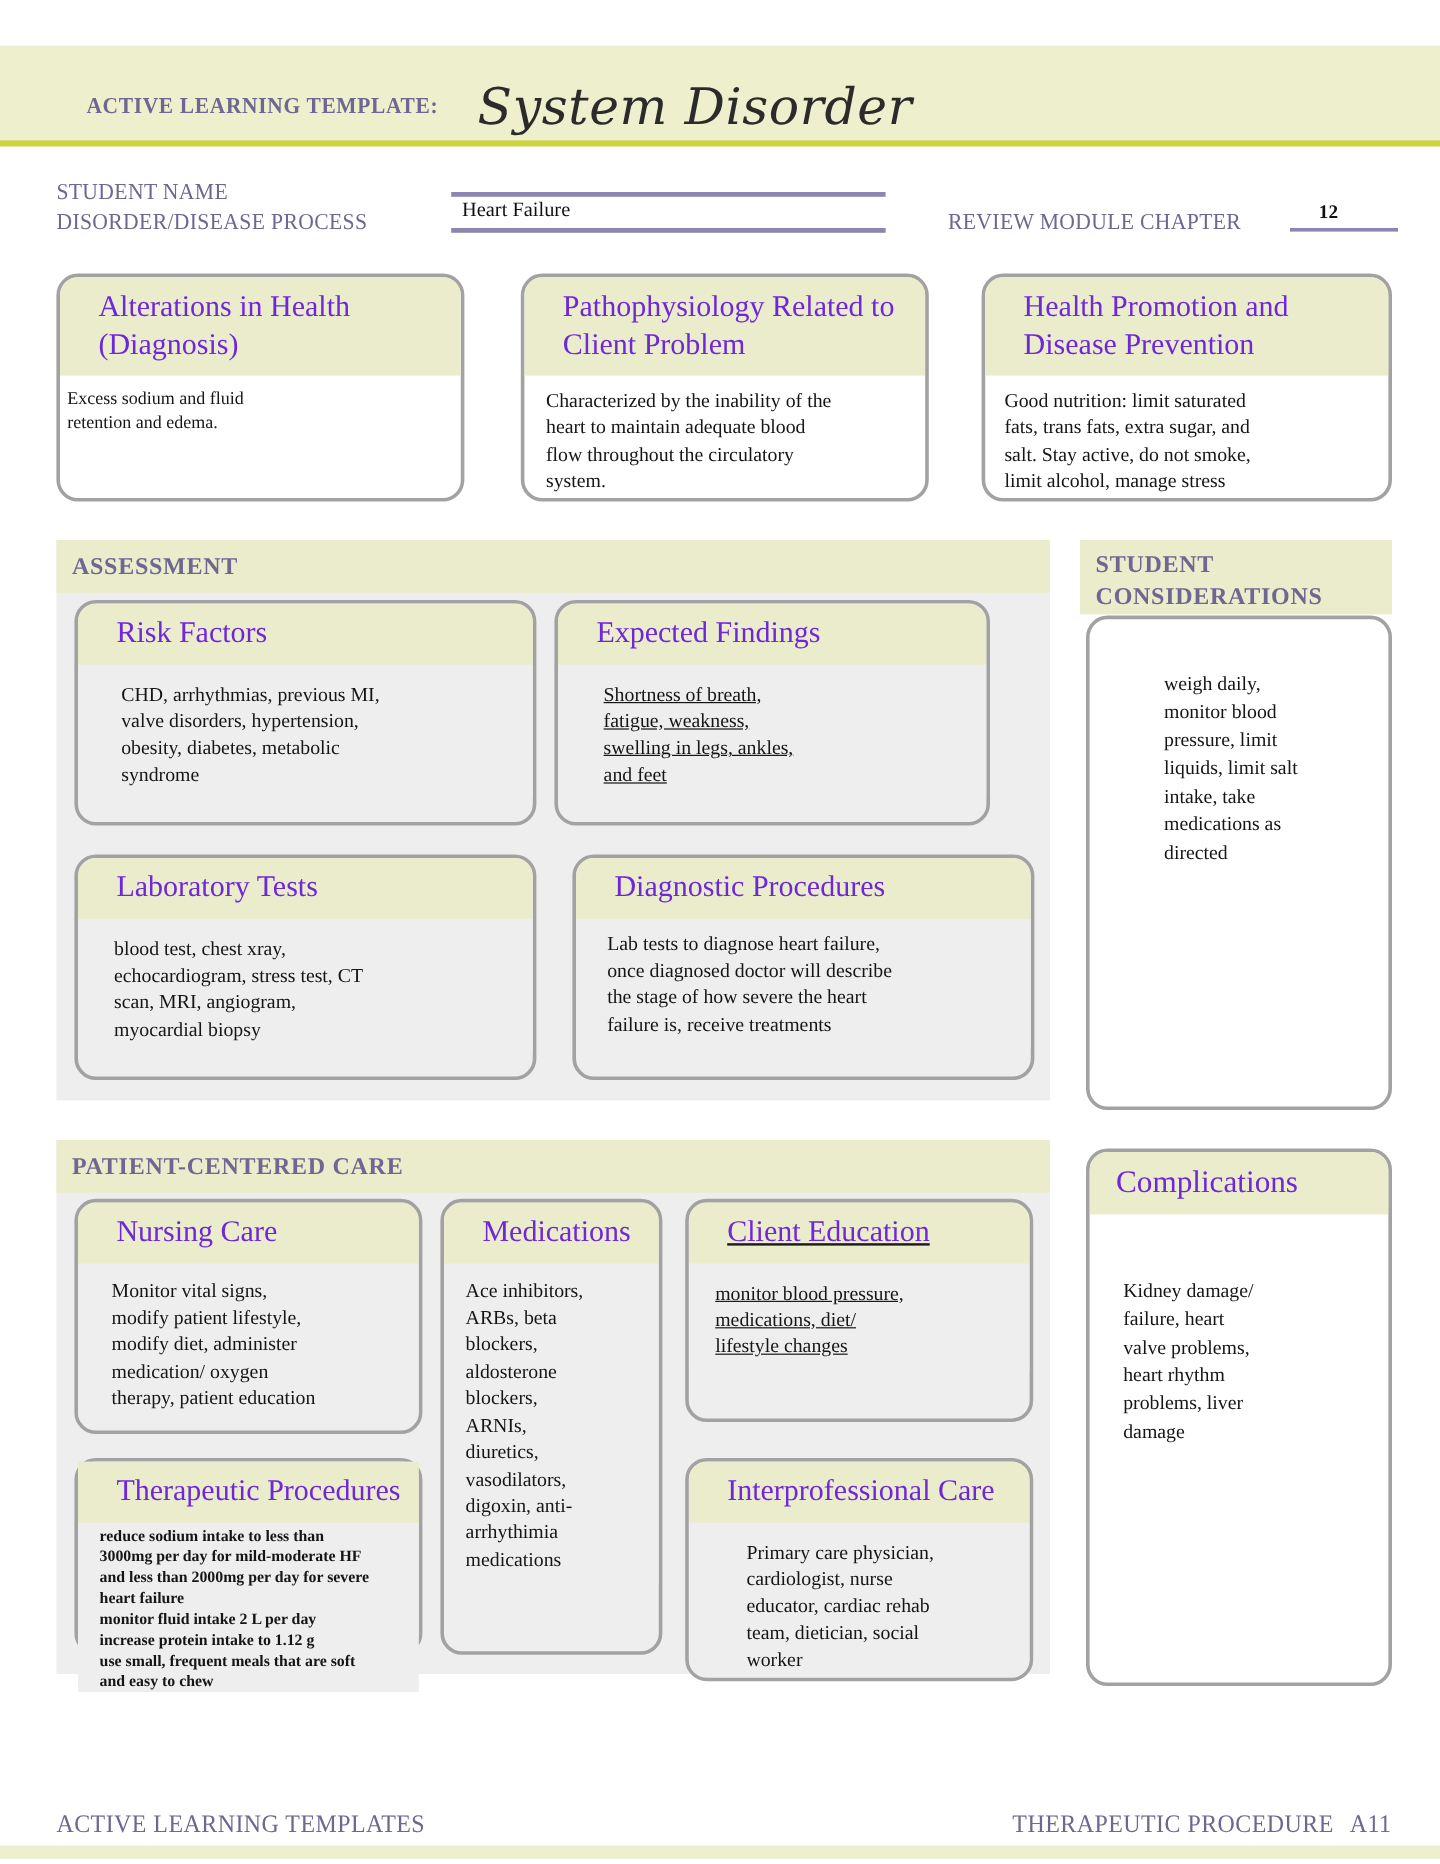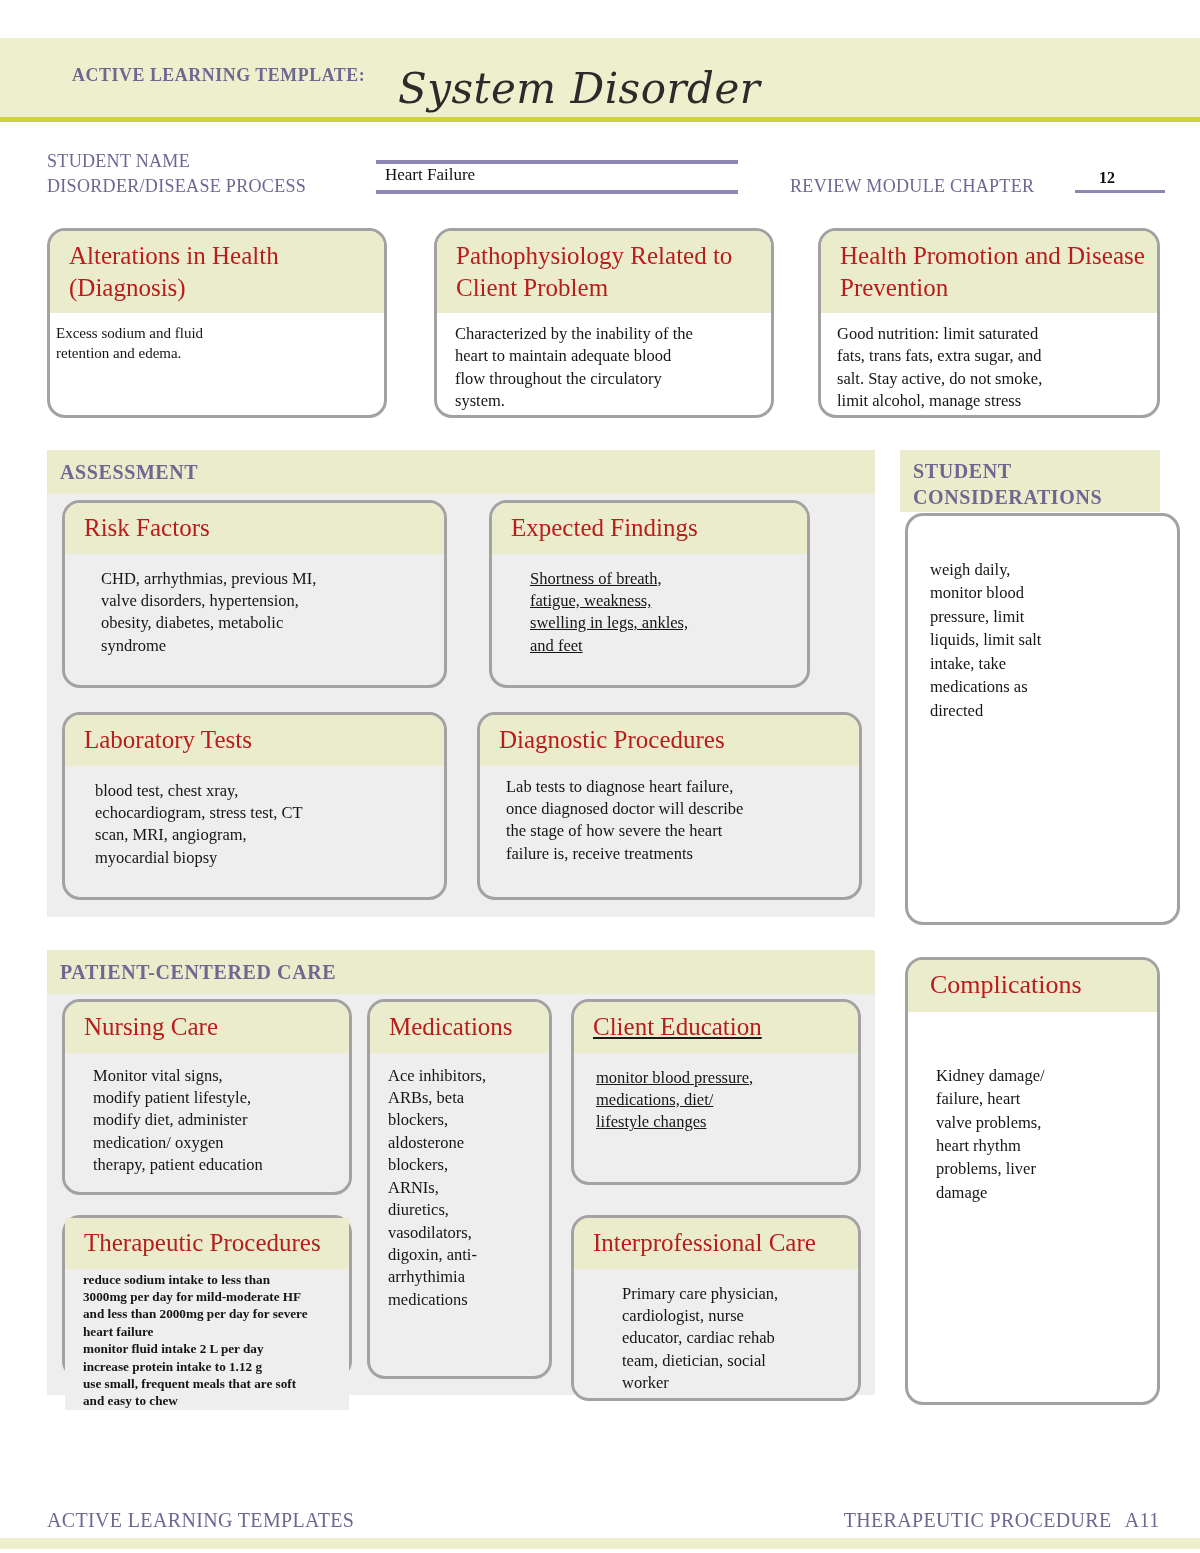--- a/index.html
+++ b/index.html
@@ -22,21 +22,21 @@
     left: 0; top: 38px;
     width: 1200px; height: 84px;
     background: #eef0cd;
     border-bottom: 5px solid #cdd33c;
     box-sizing: border-box;
   }
   .banner-inner {
     position: absolute;
     left: 72px; bottom: 4px;
     display: flex;
-    align-items: flex-start;
+    align-items: center;
   }
   .banner-kicker {
     font-family: "Liberation Serif", serif;
     font-size: 19px;
     letter-spacing: 0.6px;
     color: #6d6792;
     font-weight: bold;
     transform: scaleX(0.94);
     transform-origin: left bottom;
     white-space: nowrap;
@@ -99,22 +99,22 @@
     border: 3px solid #a2a2a2;
     border-radius: 18px;
     background: #ffffff;
     box-sizing: border-box;
     overflow: hidden;
   }
   .card > .card-head {
     background: #ebeccb;
     font-family: "Liberation Serif", serif;
     font-size: 25px;
-    color: #b91c1c;
-    padding: 9px 0 10px 19px;
+    color: #6d28d9;
+    padding: 9px 0 10px 32px;
     line-height: 1.26;
     box-sizing: border-box;
   }
   .card > .card-body {
     font-family: "Liberation Serif", serif;
     font-size: 16.5px;
     line-height: 1.36;
     color: #151515;
     padding: 10px 14px 8px 18px;
     white-space: pre-line;
@@ -149,31 +149,31 @@
     background: #ebeccb;
     box-sizing: border-box;
   }
 
   #panel-assessment      { left: 47px; top: 450px; width: 828px; height: 467px; }
   #strip-assessment      { left: 47px; top: 450px; width: 828px; height: 44px; }
   #title-assessment      { left: 60px; top: 461px; }
 
   #card-risk  { left: 62px;  top: 500px; width: 385px; height: 188px; }
   #card-risk .card-body { padding-left: 36px; padding-top: 14px; }
-  #card-find  { left: 489px; top: 500px; width: 321px; height: 188px; }
+  #card-find  { left: 462px; top: 500px; width: 363px; height: 188px; }
   #card-find .card-body { padding-left: 38px; padding-top: 14px; text-decoration: underline; }
   #card-lab   { left: 62px;  top: 712px; width: 385px; height: 188px; }
   #card-lab .card-body { padding-left: 30px; padding-top: 14px; }
   #card-diag  { left: 477px; top: 712px; width: 385px; height: 188px; }
   #card-diag .card-body { padding-left: 26px; padding-top: 10px; }
 
   
   #strip-safety   { left: 900px; top: 450px; width: 260px; height: 62px; }
   #title-safety   { left: 913px; top: 458px; line-height: 1.3; }
-  #card-safety    { left: 905px; top: 513px; width: 275px; height: 412px; }
+  #card-safety    { left: 905px; top: 513px; width: 255px; height: 412px; padding-left: 40px; }
   #card-safety .card-body { padding: 42px 12px 8px 22px; font-size: 16.5px; line-height: 1.42; }
 
   
   #panel-pcc  { left: 47px; top: 950px; width: 828px; height: 445px; }
   #strip-pcc  { left: 47px; top: 950px; width: 828px; height: 44px; }
   #title-pcc  { left: 60px; top: 961px; }
 
   #card-nursing { left: 62px;  top: 999px; width: 290px; height: 196px; }
   #card-nursing .card-body { padding-left: 28px; padding-top: 12px; }
 

